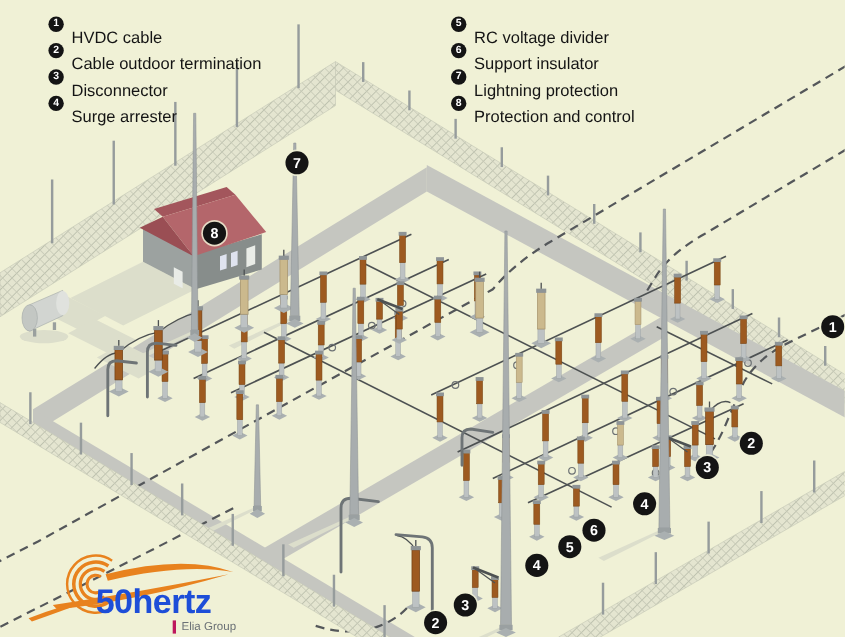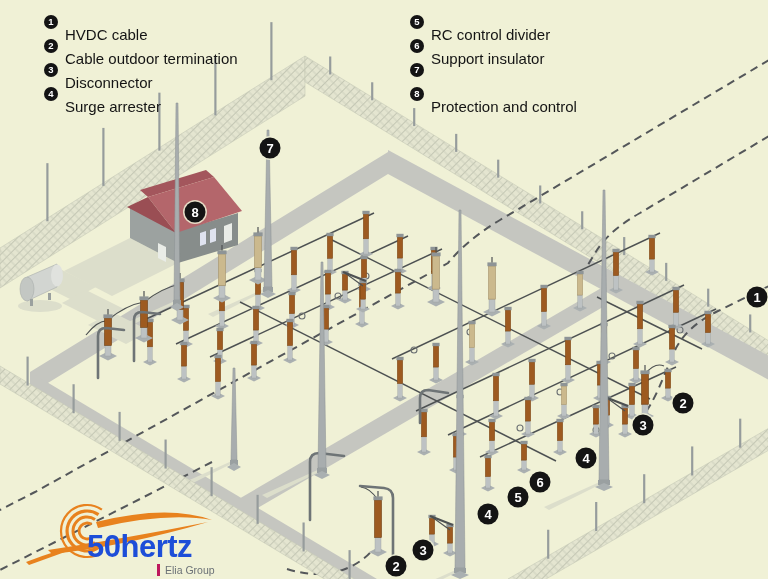--- a/index.html
+++ b/index.html
@@ -478,28 +478,29 @@
       <span class="llabel">Disconnector</span>
       </div>
     <div class="lrow">
       <span class="bullet">4</span>
       <span class="llabel">Surge arrester</span>
       </div>
   </div>
   <div class="legend legend-right">
     <div class="lrow">
       <span class="bullet">5</span>
-      <span class="llabel">RC control divider</span>
+      <span class="llabel">RC voltage divider</span>
       </div>
     <div class="lrow">
       <span class="bullet">6</span>
       <span class="llabel">Support insulator</span>
       </div>
     <div class="lrow">
       <span class="bullet">7</span>
+      <span class="llabel">Lightning protection</span>
       </div>
     <div class="lrow">
       <span class="bullet">8</span>
       <span class="llabel">Protection and control</span>
       </div>
   </div>
 
   <div class="marker" style="left:270px;top:148px">7</div>
   <div class="marker" style="left:195px;top:212px">8</div>
   <div class="marker" style="left:757px;top:297px">1</div>

